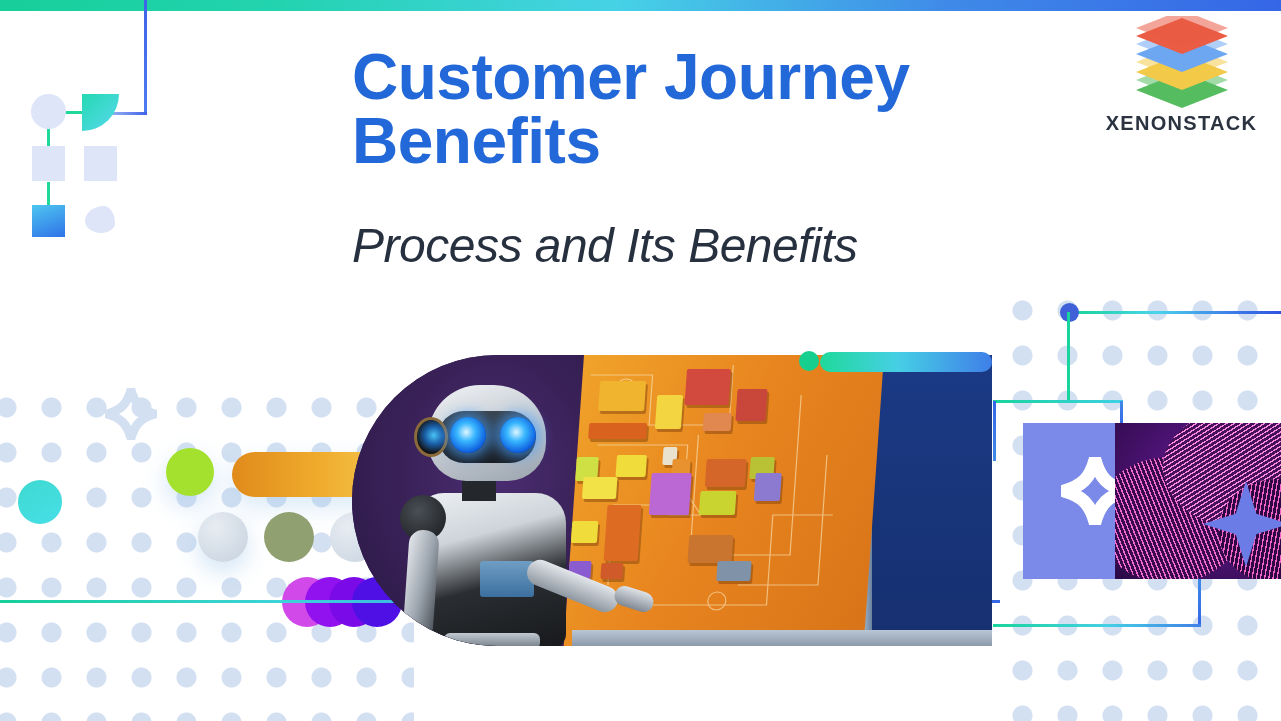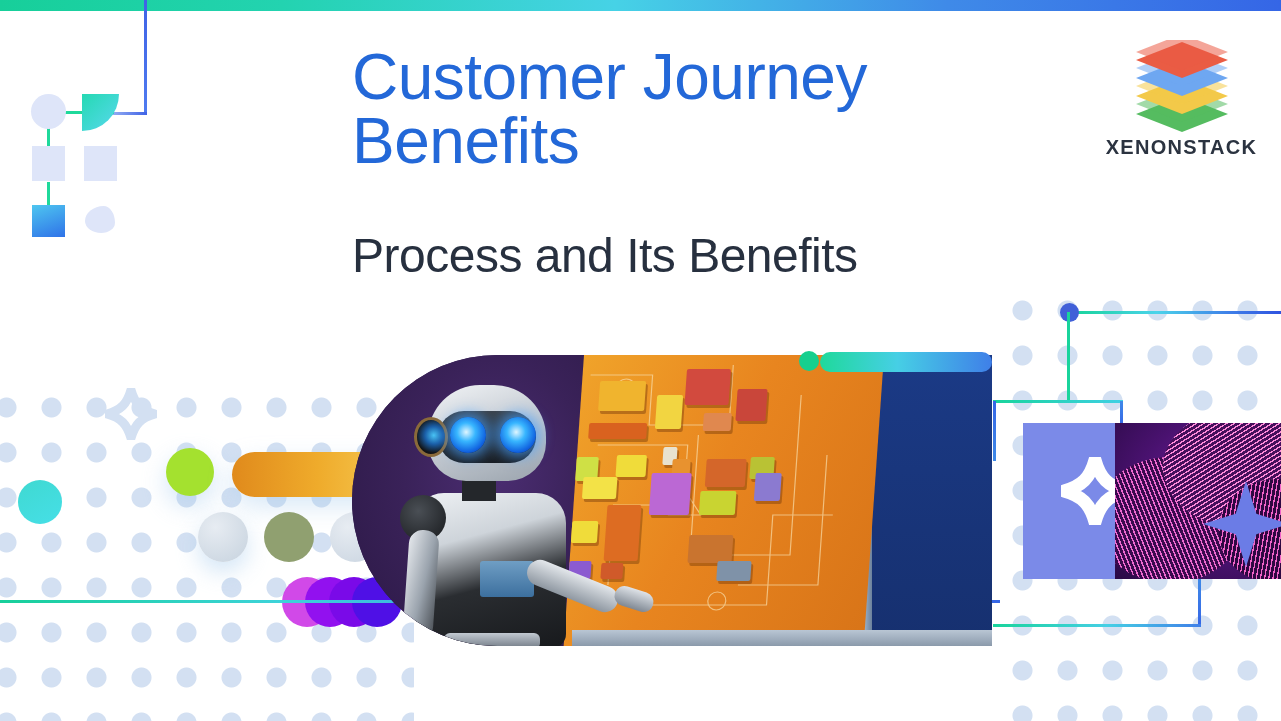--- a/index.html
+++ b/index.html
@@ -133,27 +133,27 @@
     background:repeating-linear-gradient(-32deg, #ff8ada 0px, #ff8ada 1.3px, #45105c 1.3px, #45105c 4px);}
   .fr-blob3{position:absolute;left:104px;top:56px;width:120px;height:104px;border-radius:48%;
     background:repeating-linear-gradient(100deg, #f263c9 0px, #f263c9 1.3px, #2e0842 1.3px, #2e0842 4.1px);}
   .fr-dome{position:absolute;left:82px;top:-6px;width:96px;height:70px;border-radius:50% 50% 0 0;
     background:linear-gradient(180deg,#6d1db0,#4d1188);}
   .fr-diamond{position:absolute;left:88px;top:58px;width:86px;height:86px;background:#6b7ce6;}
   .sparkle-white{position:absolute;left:38px;top:34px;width:68px;height:68px;}
 
   
   .title{position:absolute;left:352px;top:45px;width:660px;color:#2368d8;
-    font-size:64px;font-weight:normal;line-height:1.0;letter-spacing:-.5px;}
+    font-size:64px;font-weight:bold;line-height:1.0;letter-spacing:-.5px;}
   .title span{display:block;}
-  .subtitle{position:absolute;left:352px;top:230px;width:680px;color:#27303f;
-    font-size:48px;font-weight:400;line-height:1.1;letter-spacing:-.5px;}
-
-  
-  .logo{position:absolute;left:1094px;top:40px;width:175px;height:125px;}
+  .subtitle{position:absolute;left:352px;top:220px;width:680px;color:#27303f;
+    font-size:48px;font-style:italic;font-weight:400;line-height:1.1;letter-spacing:-.5px;}
+
+  
+  .logo{position:absolute;left:1094px;top:16px;width:175px;height:125px;}
   .logo-mark{position:absolute;left:38px;top:0;width:100px;height:92px;}
   .logo-text{position:absolute;left:0;top:96px;width:175px;text-align:center;color:#2b3340;
     font-size:20px;font-weight:bold;letter-spacing:1.3px;}
 </style>
 </head>
 <body>
 
 <div class="stage">
 
   <div class="topbar"></div>

